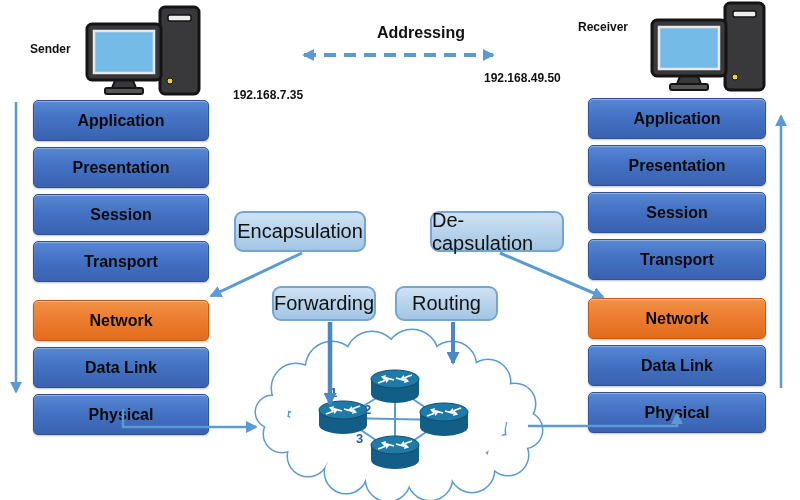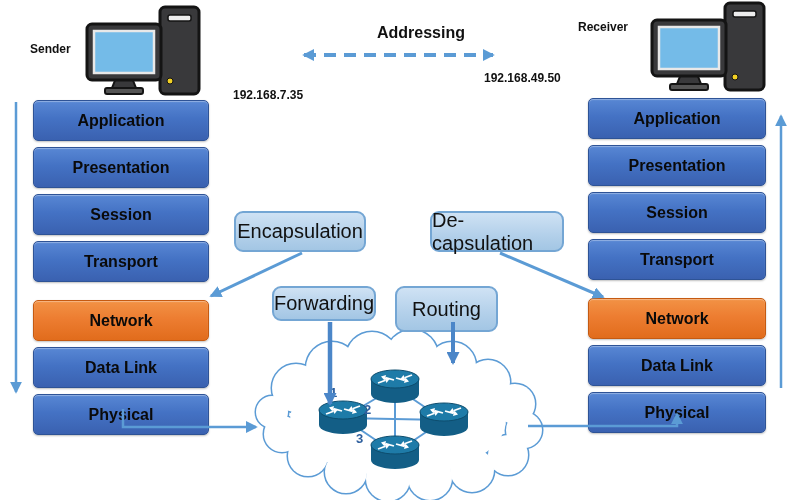--- a/index.html
+++ b/index.html
@@ -164,21 +164,21 @@
     <div class="layer">Session</div>
     <div class="layer">Transport</div>
     <div class="layer orange">Network</div>
     <div class="layer">Data Link</div>
     <div class="layer">Physical</div>
   </div>
 
   <div class="proc-box" style="left:234px;top:211px;width:132px;height:41px;">Encapsulation</div>
   <div class="proc-box" style="left:430px;top:211px;width:134px;height:41px;">De-capsulation</div>
   <div class="proc-box" style="left:272px;top:286px;width:104px;height:35px;">Forwarding</div>
-  <div class="proc-box" style="left:395px;top:286px;width:103px;height:46px;">Routing</div>
+  <div class="proc-box" style="left:395px;top:286px;width:103px;height:35px;">Routing</div>
 
   <svg class="abs overlay" style="left:0;top:0;" width="800" height="500" viewBox="0 0 800 500">
     <defs>
       <marker id="mh" viewBox="0 0 10 10" refX="8.5" refY="5" markerUnits="userSpaceOnUse" markerWidth="12" markerHeight="12" orient="auto-start-reverse">
         <path d="M0,0 L10,5 L0,10 z" fill="#5B9BD5"></path>
       </marker>
       <marker id="mh2" viewBox="0 0 10 10" refX="8.5" refY="5" markerUnits="userSpaceOnUse" markerWidth="13" markerHeight="13" orient="auto-start-reverse">
         <path d="M0,0 L10,5 L0,10 z" fill="#4B86C8"></path>
       </marker>
     </defs>

